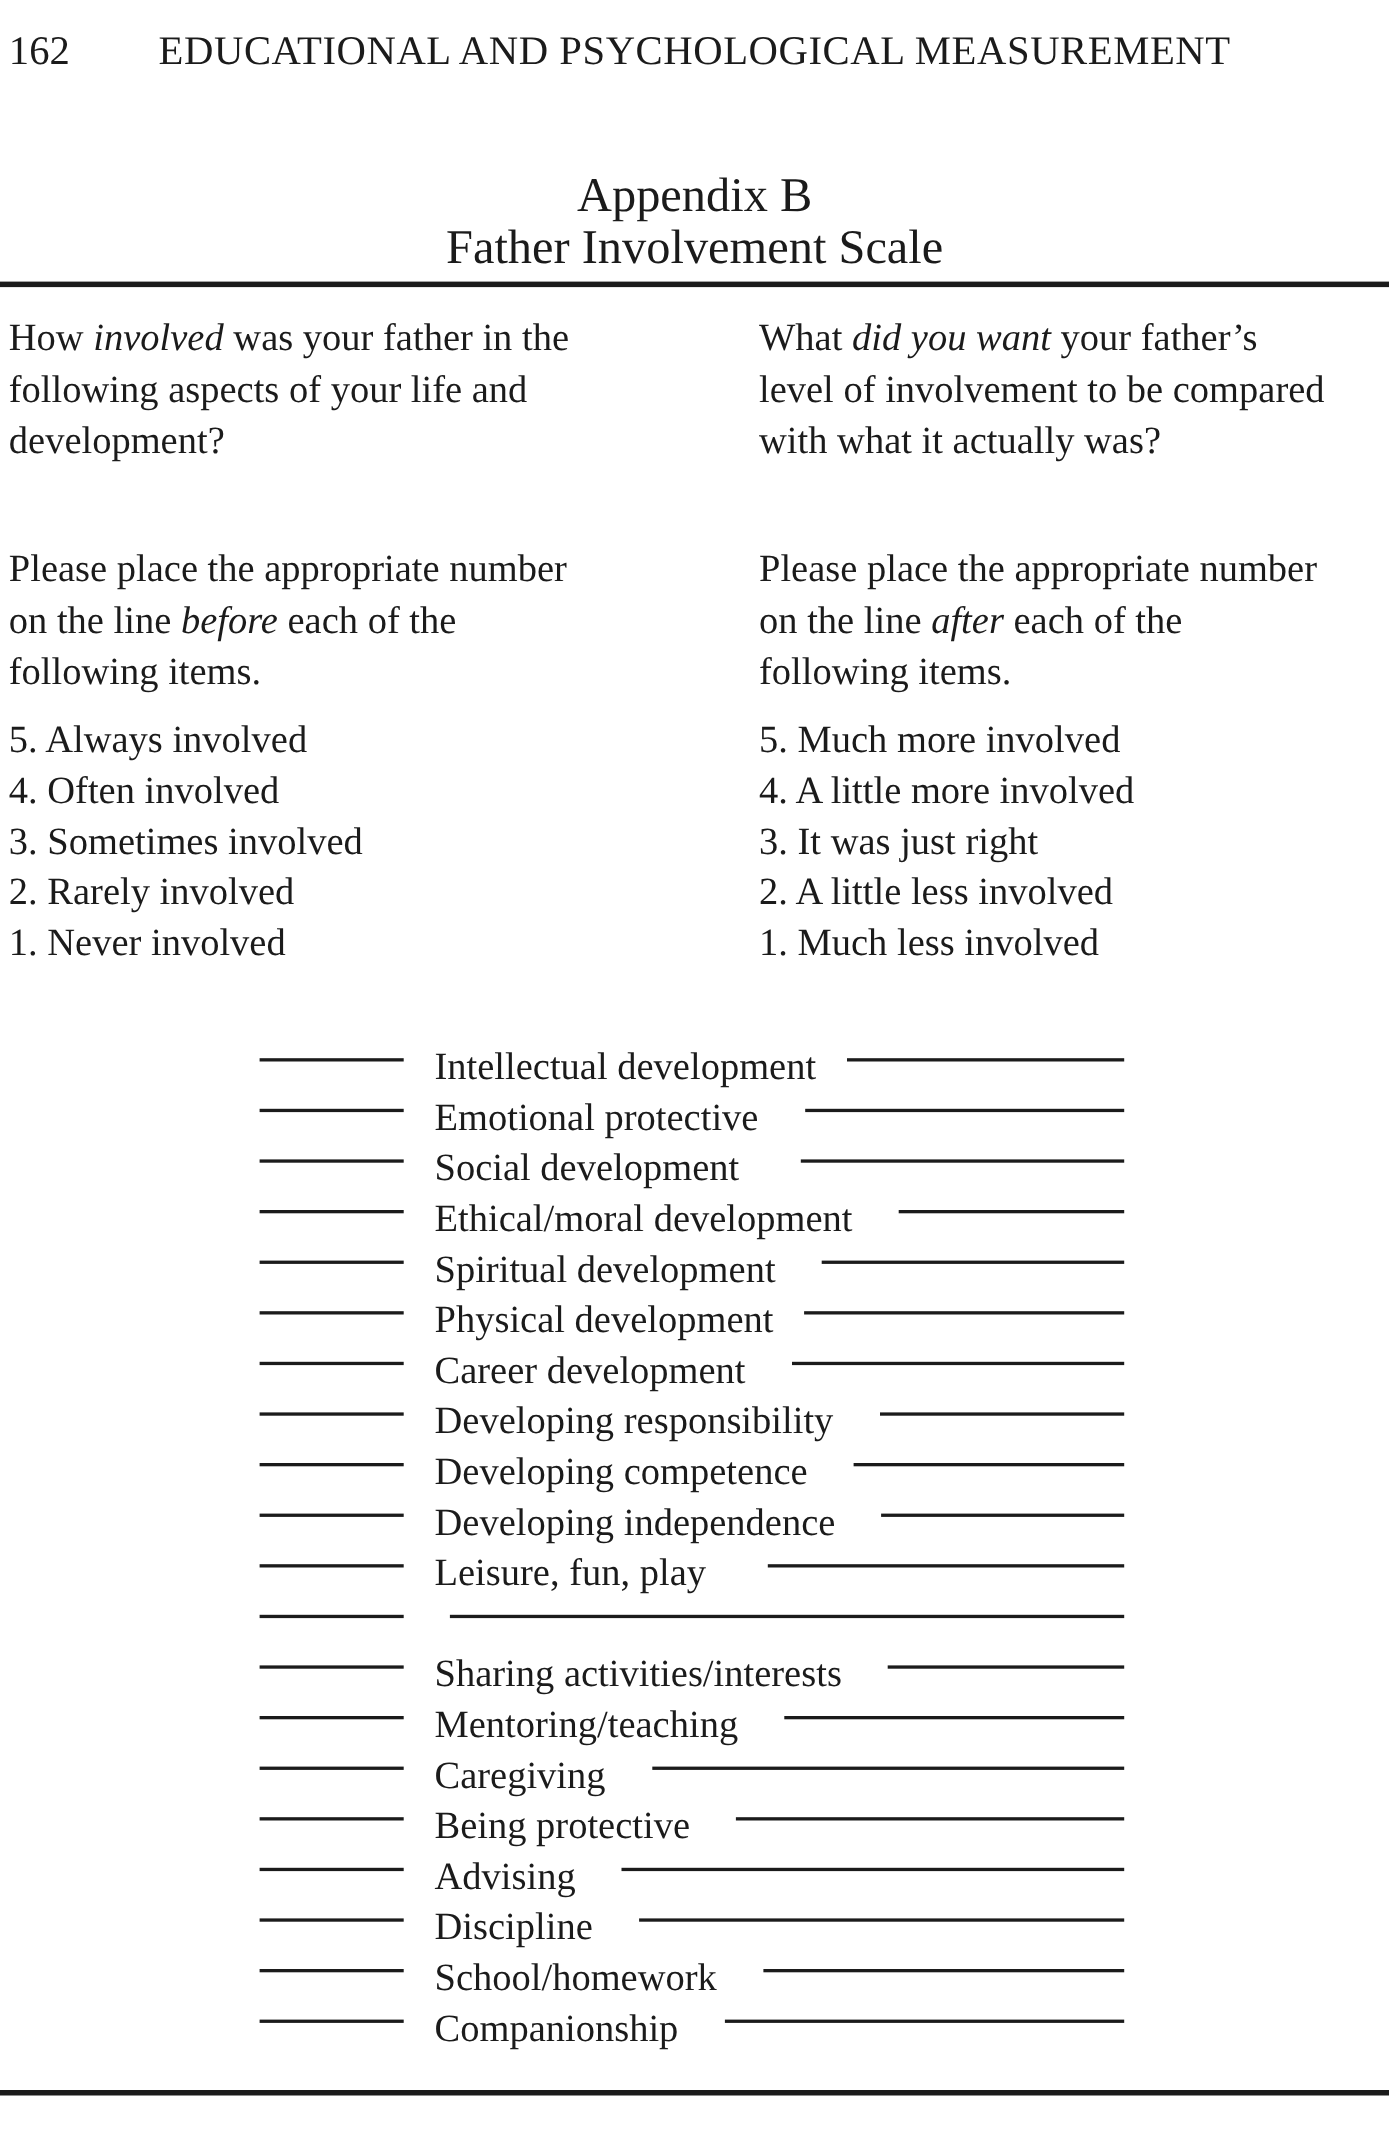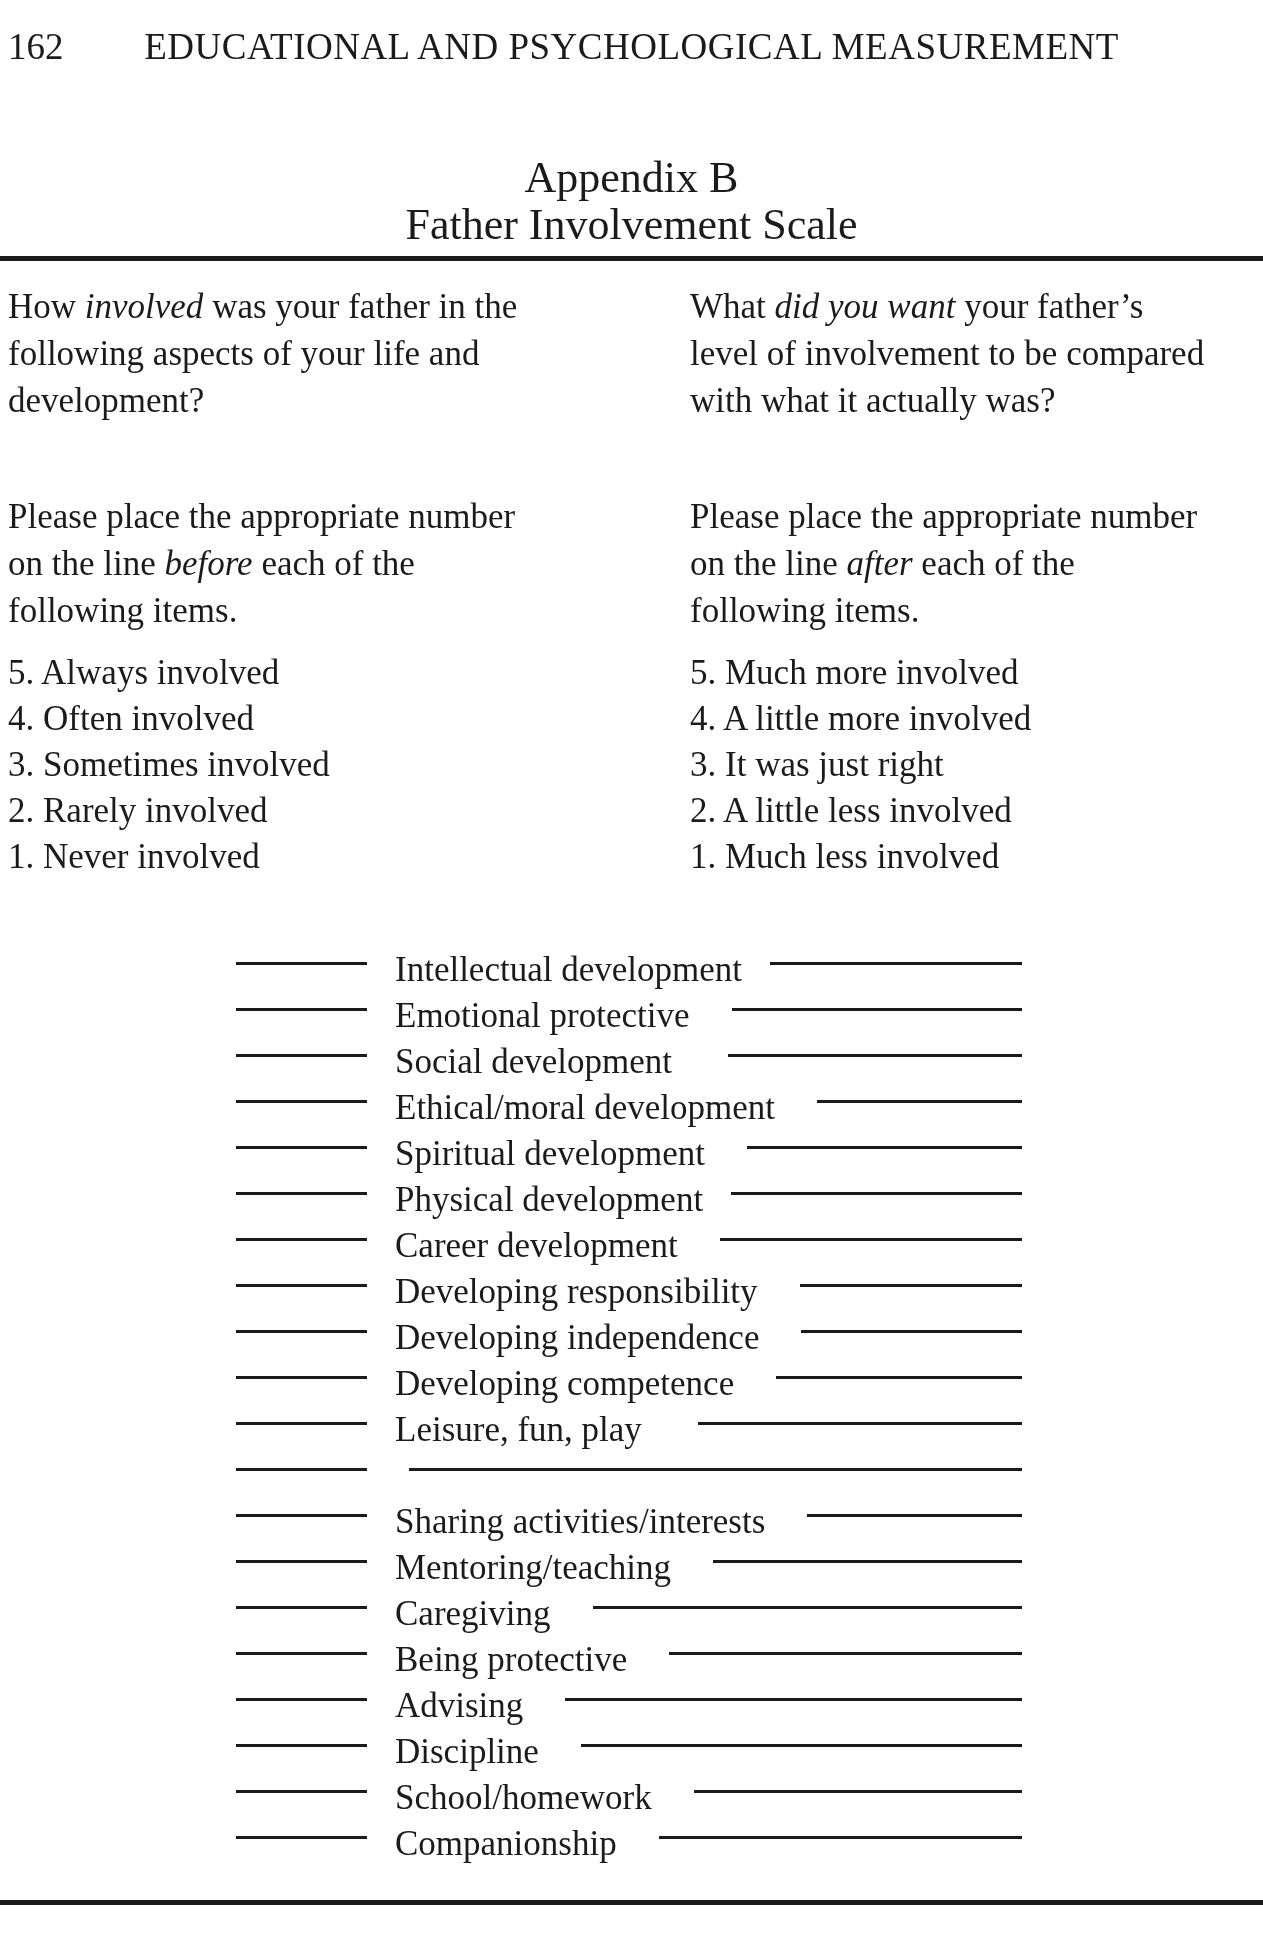--- a/index.html
+++ b/index.html
@@ -168,30 +168,30 @@
       <div class="item-label">Career development</div>
       <div class="blank blank-post"></div>
     </div>
     <div class="item-row">
       <div class="blank blank-pre"></div>
       <div class="item-label">Developing responsibility</div>
       <div class="blank blank-post"></div>
     </div>
     <div class="item-row">
       <div class="blank blank-pre"></div>
+      <div class="item-label">Developing competence</div>
+      <div class="blank blank-post"></div>
+    </div>
+    <div class="item-row">
+      <div class="blank blank-pre"></div>
       <div class="item-label">Developing independence</div>
       <div class="blank blank-post"></div>
     </div>
     <div class="item-row">
       <div class="blank blank-pre"></div>
-      <div class="item-label">Developing competence</div>
-      <div class="blank blank-post"></div>
-    </div>
-    <div class="item-row">
-      <div class="blank blank-pre"></div>
       <div class="item-label">Leisure, fun, play</div>
       <div class="blank blank-post"></div>
     </div>
     <div class="item-row">
       <div class="blank blank-pre"></div>
       <div class="blank blank-post"></div>
     </div>
     <div class="item-row">
       <div class="blank blank-pre"></div>
       <div class="item-label">Sharing activities/interests</div>

